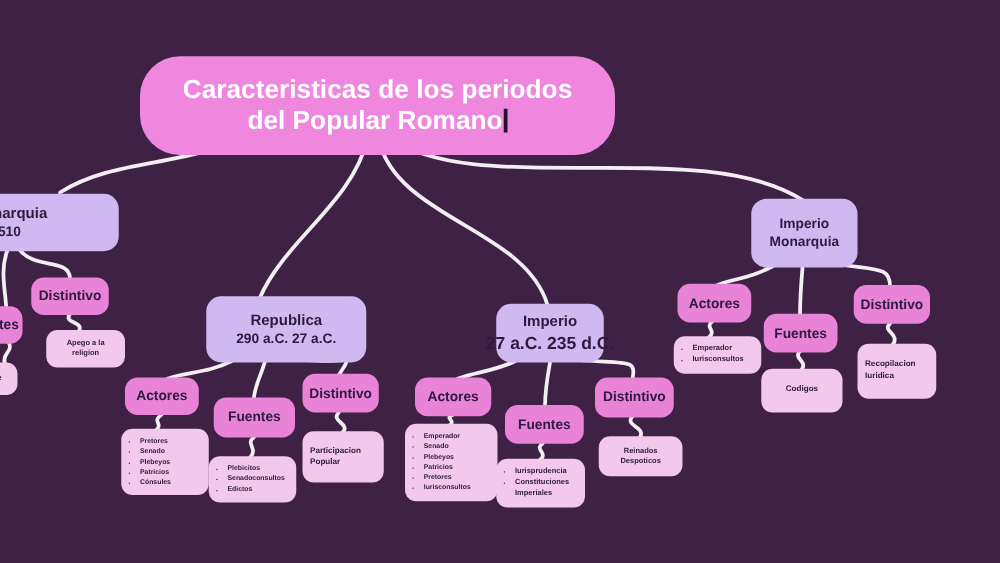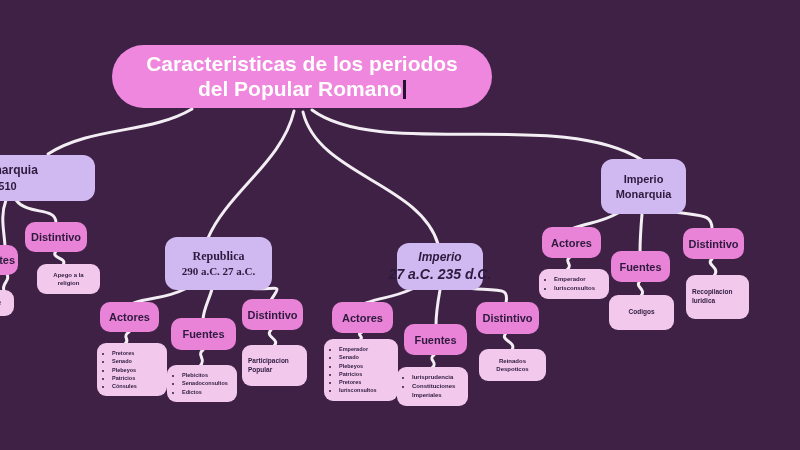--- a/index.html
+++ b/index.html
@@ -9,21 +9,21 @@
     font-family:"Liberation Sans", sans-serif;
   }
   svg.wires{position:absolute;left:0;top:0;width:800px;height:450px;}
   svg.wires path{fill:none;stroke:#f3eef3;stroke-width:3;stroke-linecap:round;}
   .node{
     position:absolute;box-sizing:border-box;display:flex;flex-direction:column;
     align-items:center;justify-content:center;text-align:center;
     font-weight:bold;color:#2d1a3e;
   }
   .title-node{
-    left:112px;top:45px;width:380px;height:63px;background:#ee87dd;
+    left:112px;top:45px;width:380px;height:79px;background:#ee87dd;
     border-radius:32px;color:#ffffff;font-size:21px;line-height:1.18;
   }
   .cursor{display:inline-block;width:3px;height:19px;background:#241031;
     vertical-align:-3px;margin-left:1px;}
   .period{background:#cfb9f0;border-radius:12px;font-size:12px;line-height:1.3;padding:2px 3px;}
   .period .dates{font-size:11px;}
   .period.tight .dates{font-size:14px;white-space:nowrap;}
   .category{background:#e983d7;border-radius:10px;font-size:11px;}
   .leaf{
     background:#f2c8ec;border-radius:9px;font-size:6.5px;line-height:1.35;
@@ -85,21 +85,21 @@
   <div class="node leaf center" style="left:-46px;top:290px;width:60px;height:26px;">
     <span>Costumbre</span>
   </div>
   <div class="node category" style="left:25px;top:222px;width:62px;height:30px;">
     <span>Distintivo</span>
   </div>
   <div class="node leaf center" style="left:37px;top:264px;width:63px;height:30px;font-size:6px;">
     <span>Apego a la religion</span>
   </div>
 
-  <div class="node period" style="left:165px;top:237px;width:107px;height:53px;font-family:Liberation Serif, serif;">
+  <div class="node period" style="left:165px;top:237px;width:128px;height:53px;">
     <span>Republica</span>
     <span class="dates">290 a.C. 27 a.C.</span>
   </div>
   <div class="node category" style="left:100px;top:302px;width:59px;height:30px;">
     <span>Actores</span>
   </div>
   <div class="node leaf" style="left:97px;top:343px;width:70px;padding:2px;">
     <ul class="bullets">
         <li>Pretores</li>
         <li>Senado</li>
@@ -118,21 +118,21 @@
         <li>Edictos</li>
       </ul>
   </div>
   <div class="node category" style="left:242px;top:299px;width:61px;height:31px;">
     <span>Distintivo</span>
   </div>
   <div class="node leaf" style="left:242px;top:345px;width:65px;height:41px;">
     <span>Participacion Popular</span>
   </div>
 
-  <div class="node period tight" style="left:397px;top:243px;width:86px;height:47px;font-style:italic;">
+  <div class="node period tight" style="left:397px;top:243px;width:86px;height:47px;">
     <span>Imperio</span>
     <span class="dates">27 a.C. 235 d.C.</span>
   </div>
   <div class="node category" style="left:332px;top:302px;width:61px;height:31px;">
     <span>Actores</span>
   </div>
   <div class="node leaf" style="left:324px;top:339px;width:74px;padding:2px;">
     <ul class="bullets">
         <li>Emperador</li>
         <li>Senado</li>

